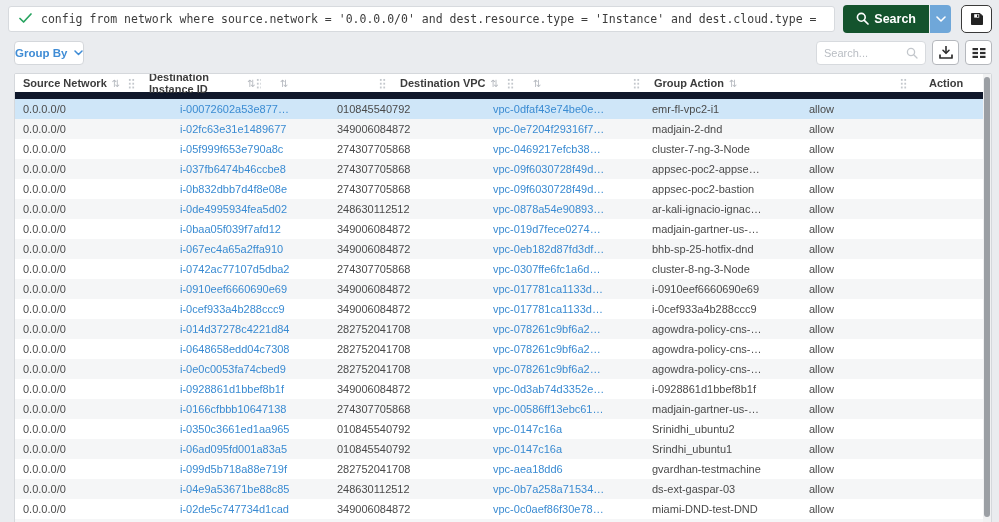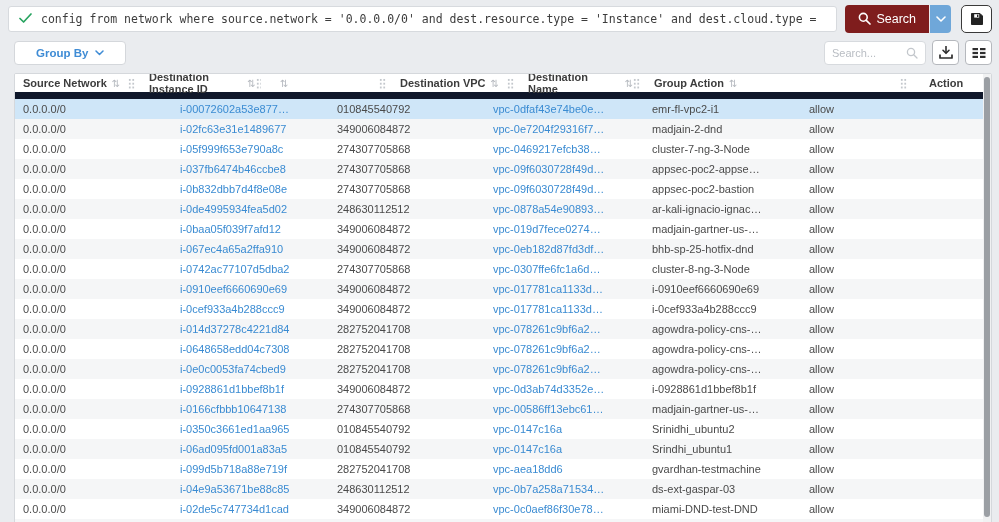--- a/index.html
+++ b/index.html
@@ -6,33 +6,33 @@
   html, body { width: 999px; height: 522px; overflow: hidden; }
   body { background: #eaecef; font-family: "Liberation Sans", sans-serif; }
 
   
   .querybar { display: flex; align-items: center; padding: 5px 7px 4px 8px; height: 36px; }
   .query-input { flex: 1; background: #fff; border: 1px solid #d7dade; border-radius: 3px;
     height: 26px; display: flex; align-items: center; padding: 0 10px; gap: 9px; margin-right: 8px; min-width: 0; }
   .query-text { font-family: "DejaVu Sans Mono", "Liberation Mono", monospace; font-size: 11.5px;
     color: #3c3c3c; white-space: nowrap; overflow: hidden; }
   .search-split { display: flex; height: 28px; cursor: pointer; }
-  .search-main { background: #7f1d1d; color: #fff; border: none; border-radius: 4px 0 0 4px;
-    font-family: inherit; font-size: 12.5px; font-weight: normal; display: flex; align-items: center; gap: 5px; padding: 0 13px; cursor: pointer; }
+  .search-main { background: #14532d; color: #fff; border: none; border-radius: 4px 0 0 4px;
+    font-family: inherit; font-size: 12.5px; font-weight: bold; display: flex; align-items: center; gap: 5px; padding: 0 13px; cursor: pointer; }
   .search-caret { background: #6fa7d9; width: 21px; border: none; border-radius: 0 4px 4px 0;
     display: flex; align-items: center; justify-content: center; margin-left: 1px; cursor: pointer; }
   .save-btn { margin-left: 10px; width: 31px; height: 28px; background: #fff; border: 1.5px solid #3a3a3a;
     border-radius: 5px; display: flex; align-items: center; justify-content: center; cursor: pointer; }
 
   
   .toolbar { display: flex; justify-content: space-between; align-items: center; padding: 4px 7px 8px 14px; }
-  .groupby-btn { background: #fff; border: 1px solid #d4d7db; border-radius: 4px; height: 24px; padding: 0 21px;
+  .groupby-btn { background: #fff; border: 1px solid #d4d7db; border-radius: 4px; height: 24px; padding: 0 0;
     color: #3f8cd5; font-family: inherit; font-size: 11.5px; font-weight: bold; display: flex; align-items: center; gap: 7px; cursor: pointer; }
   .toolbar-right { display: flex; align-items: center; gap: 6px; }
-  .filter-box { width: 102px; height: 24px; border: 1px solid #d7dade; border-radius: 4px; background: #fff;
+  .filter-box { width: 110px; height: 24px; border: 1px solid #d7dade; border-radius: 4px; background: #fff;
     display: flex; align-items: center; padding: 0 7px; justify-content: space-between; }
   .filter-box input { border: none; outline: none; width: 72px; font-family: inherit; font-size: 11px; color: #555; background: transparent; }
   .filter-box input::placeholder { color: #b9bdc3; }
   .icon-btn { width: 27px; height: 25px; background: #fff; border: 1px solid #b5b8bd; border-radius: 4px;
     display: flex; align-items: center; justify-content: center; cursor: pointer; }
 
   
   .table { margin: 0 7px 0 14px; background: #fff; border: 1px solid #d5d8dc; height: 454px;
     position: relative; overflow: hidden; border-radius: 2px; }
   .thead { display: flex; height: 25px; align-items: center; border-bottom: 7px solid #0f172a; background: #fff; }
@@ -159,21 +159,20 @@
       <div class="th w2">
         <span class="sort">⇅</span>
         <span class="grabber"></span>
       </div>
       <div class="th w3">
         <span>Destination VPC</span>
         <span class="sort">⇅</span>
         <span class="grabber"></span>
       </div>
       <div class="th w4">
-        <span>Destination Name</span>
         <span class="sort">⇅</span>
         <span class="grabber"></span>
       </div>
       <div class="th w5">
         <span>Group Action</span>
         <span class="sort">⇅</span>
         <span class="grabber"></span>
       </div>
       <div class="th w6">
         <span>Action</span>

